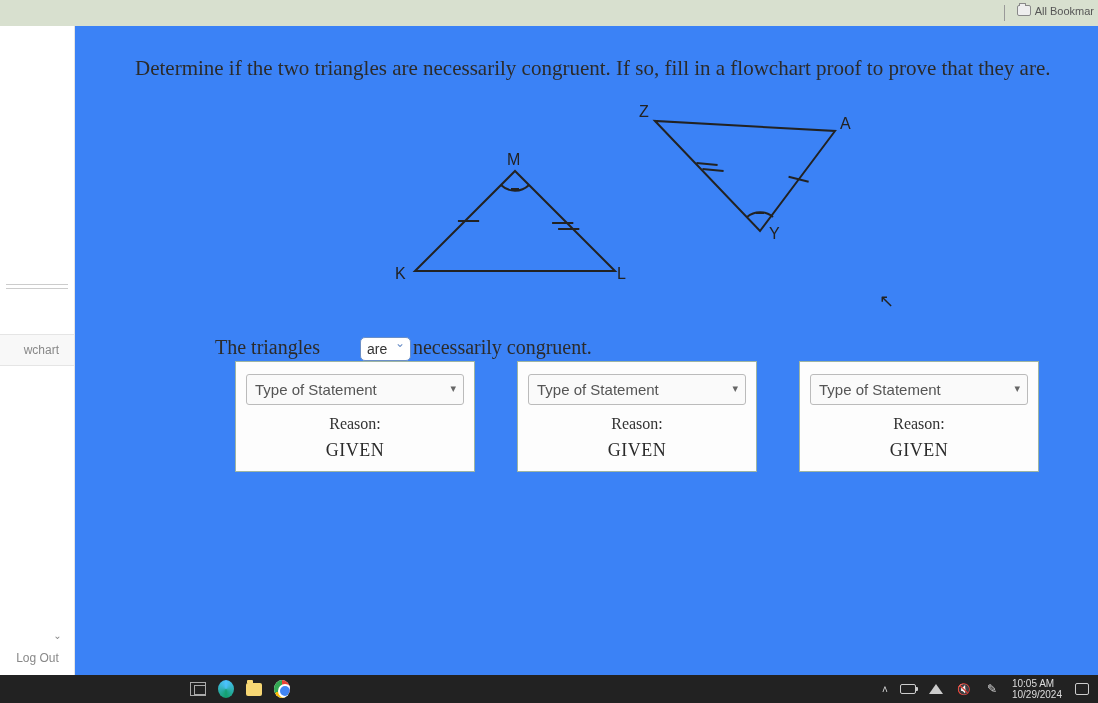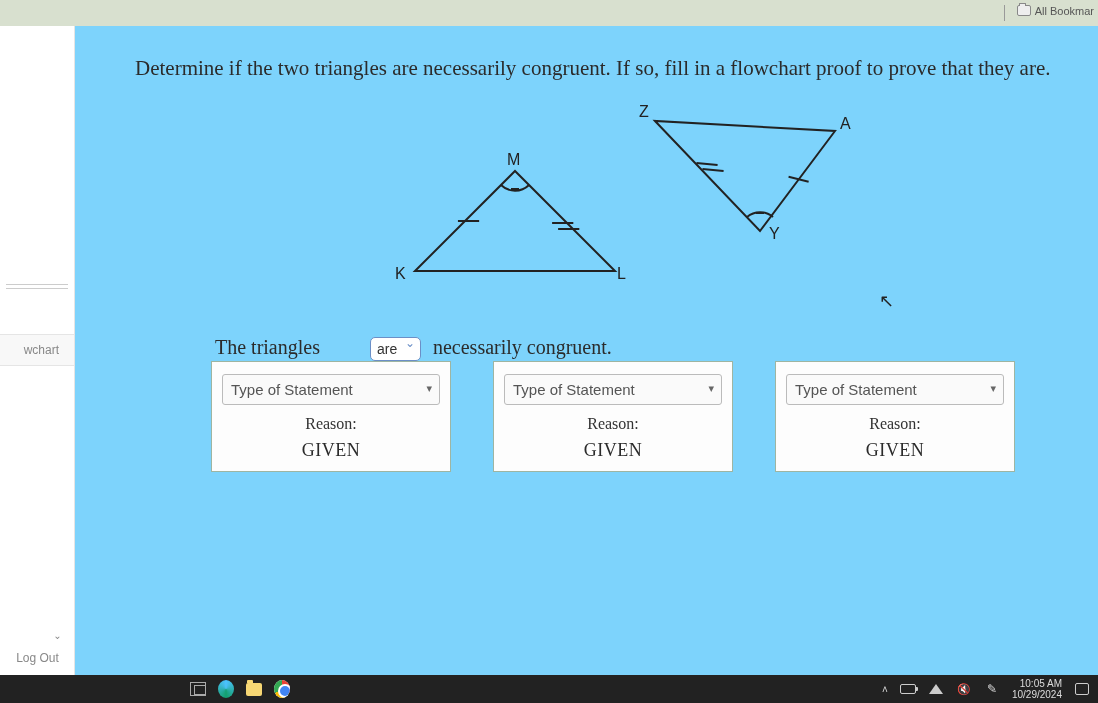--- a/index.html
+++ b/index.html
@@ -33,51 +33,51 @@
 }
 .nav-wchart { top:308px; border-top:1px solid #e5e5e5; border-bottom:1px solid #e5e5e5; background:#f8f8f8;}
 .nav-ch { top:648px; }
 .logout-block { position:absolute; left:0; bottom:28px; width:75px; padding:10px 6px; font-size:12px; color:#888; font-family:Arial,sans-serif; text-align:center;}
 .logout-block .chevron { font-size:10px; margin-left:40px; display:block; margin-bottom:10px;}
 .nav-divider { position:absolute; left:6px; width:62px; height:1px; background:#ccc; top:258px;}
 .nav-divider2 { position:absolute; left:6px; width:62px; height:1px; background:#ccc; top:262px;}
 
 .content {
   position:absolute; left:75px; right:0; top:26px; bottom:28px;
-  background:#7dd3fc;
+  background:#3b82f6;
   padding: 28px 45px 10px 60px;
   overflow:hidden;
   font-size:21px;
   color:#2b2b2b;
   line-height:1.4;
 }
 .instruction { margin-bottom:18px; max-width:920px;}
 
 .diagram { position:relative; width:600px; height:200px; margin: 4px auto 32px 220px;}
 .cursor { position:absolute; left:524px; top:188px; font-size:18px; color:#222;}
 
-.answer-row { margin-left:80px; font-size:20px; display:flex; gap:12px;}
+.answer-row { margin-left:80px; font-size:20px; display:flex; gap:2px;}
 select.are-dropdown {
   font-family: Arial, sans-serif;
   font-size:14px;
   padding:3px 22px 3px 6px;
   border:1px solid #6b8fc7;
   border-radius:5px;
   background:#fff;
   color:#333;
   appearance:none;
   position:relative;
   margin-left:38px;
 }
 .select-wrap { position:relative; display:inline-block;}
 .select-wrap:after { content:'⌄'; position:absolute; right:6px; top:2px; font-size:12px; color:#6b8fc7; pointer-events:none;}
 
 .subinstruction { margin: 22px 0 18px 100px; font-size:19px; max-width:850px; line-height:1.35;}
 
-.boxes { display:flex; gap:42px; margin-left:76px;}
+.boxes { display:flex; gap:42px; margin-left:100px;}
 .proof-box {
   border:1px solid #9eb5a2;
   background:#fdfdfd;
   width:240px;
   padding:12px 10px 8px 10px;
   text-align:center;
   font-size:17px;
 }
 .stmt-drop {
   width:100%;
@@ -97,21 +97,21 @@
 .reason-val { font-size:18px; letter-spacing:.5px;}
 
 .taskbar {
   position:absolute; left:0; right:0; bottom:0; height:28px;
   background:#222; color:#ddd;
   font-family: Arial, sans-serif; font-size:10px;
   display:flex; align-items:center;
 }
 .taskbar-left { display:flex; gap:12px; align-items:center; margin-left:190px;}
 .taskbar-right { margin-left:auto; display:flex; align-items:center; gap:12px; margin-right:8px;}
-.clock { text-align:right; line-height:1.1;}
+.clock { line-height:1.1;}
 .tb-icon { width:16px; height:16px; display:flex; align-items:center; justify-content:center; font-size:12px;}
 .speaker-x { font-size:11px;}
 .edge-icon { width:18px; height:18px; border-radius:50%; background: conic-gradient(#4cc2ff, #13a06e, #4cc2ff); }
 .folder-tb { width:16px; height:13px; background:#f7d774; border-radius:2px; position:relative;}
 .folder-tb:before { content:''; position:absolute; top:-3px; left:1px; width:6px; height:3px; background:#f7d774; border-radius:1px 1px 0 0;}
 .chrome-icon { width:18px; height:18px; border-radius:50%; background:#fff; position:relative; overflow:hidden;}
 .chrome-icon:before{content:'';position:absolute;inset:0;background:conic-gradient(#ea4335 0 120deg,#fbbc05 120deg 240deg,#34a853 240deg 360deg);}
 .chrome-icon:after{content:'';position:absolute;left:4px;top:4px;width:10px;height:10px;border-radius:50%;background:#4285f4;border:2px solid #fff;}
 .task-view { width:18px; height:14px; border:1px solid #aaa; position:relative;}
 .task-view:after{content:'';position:absolute;left:3px;top:2px;width:10px;height:8px;border:1px solid #aaa;}

